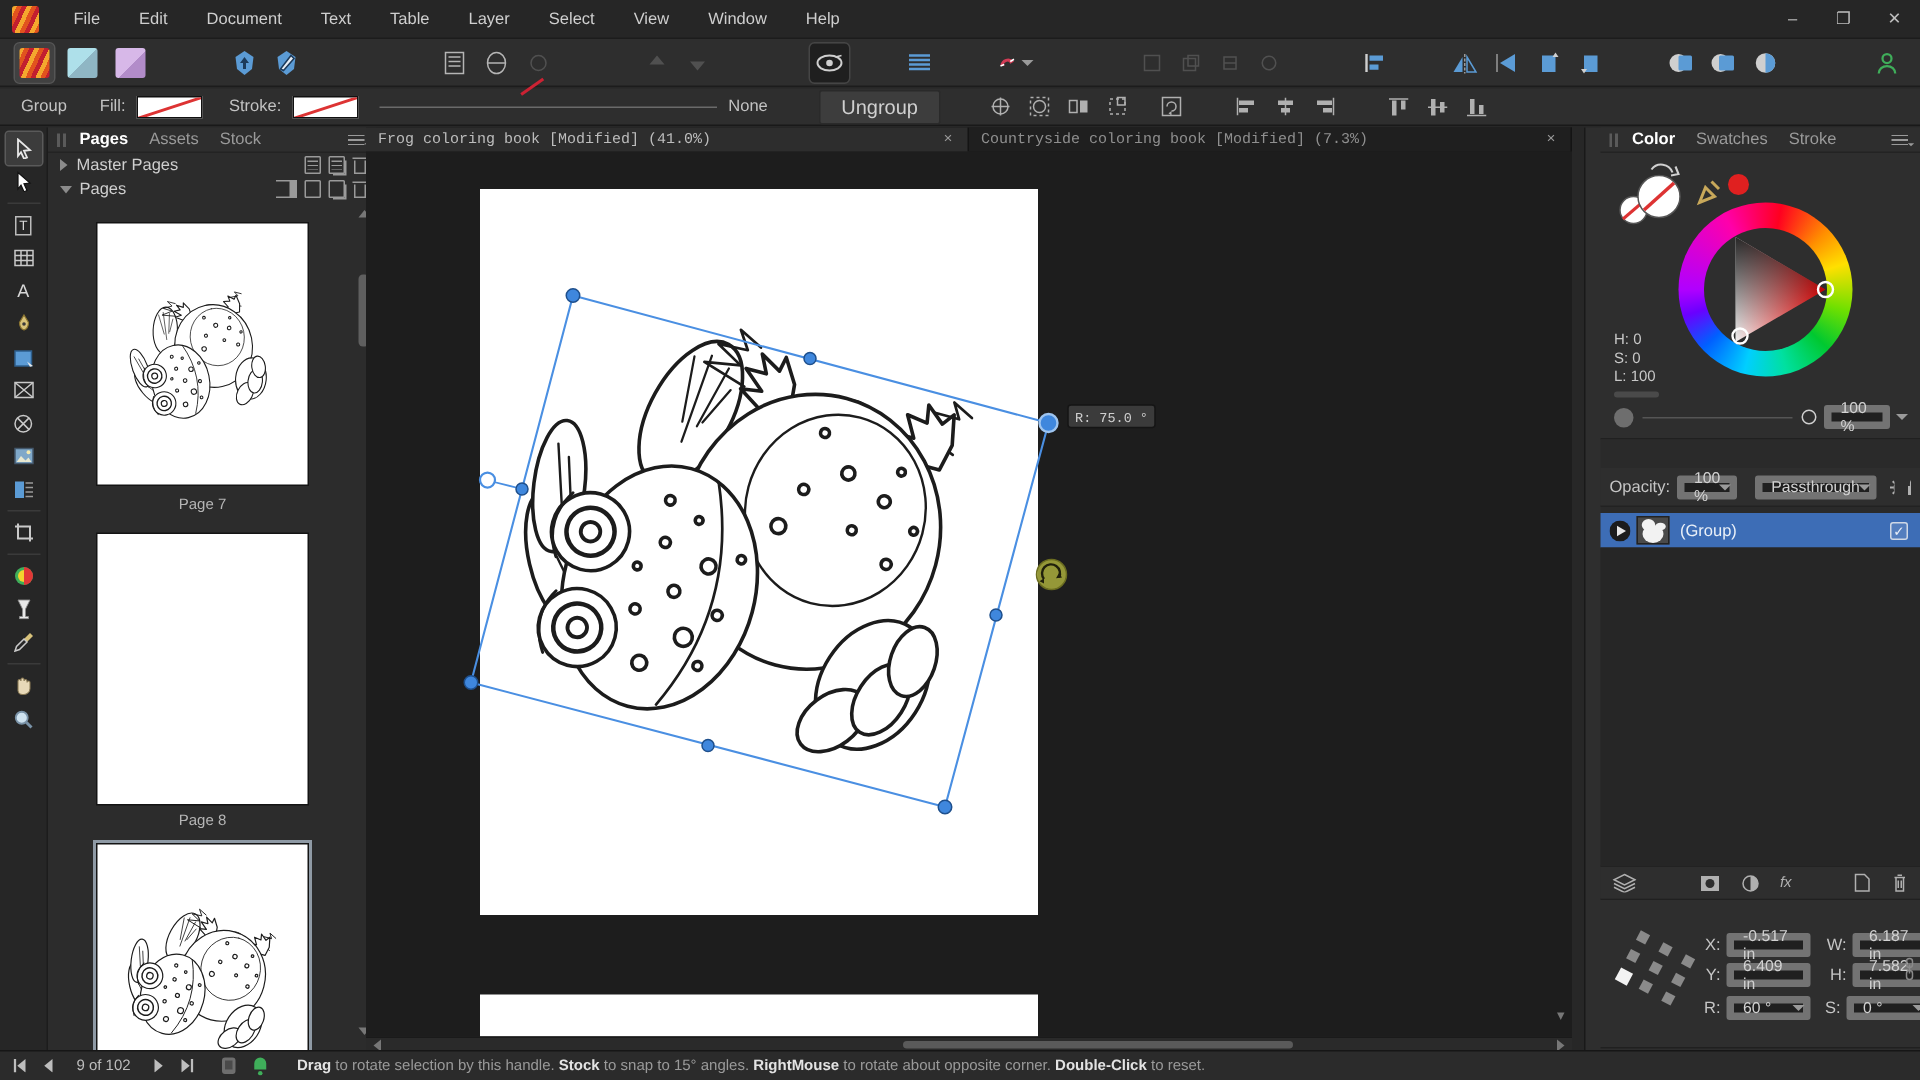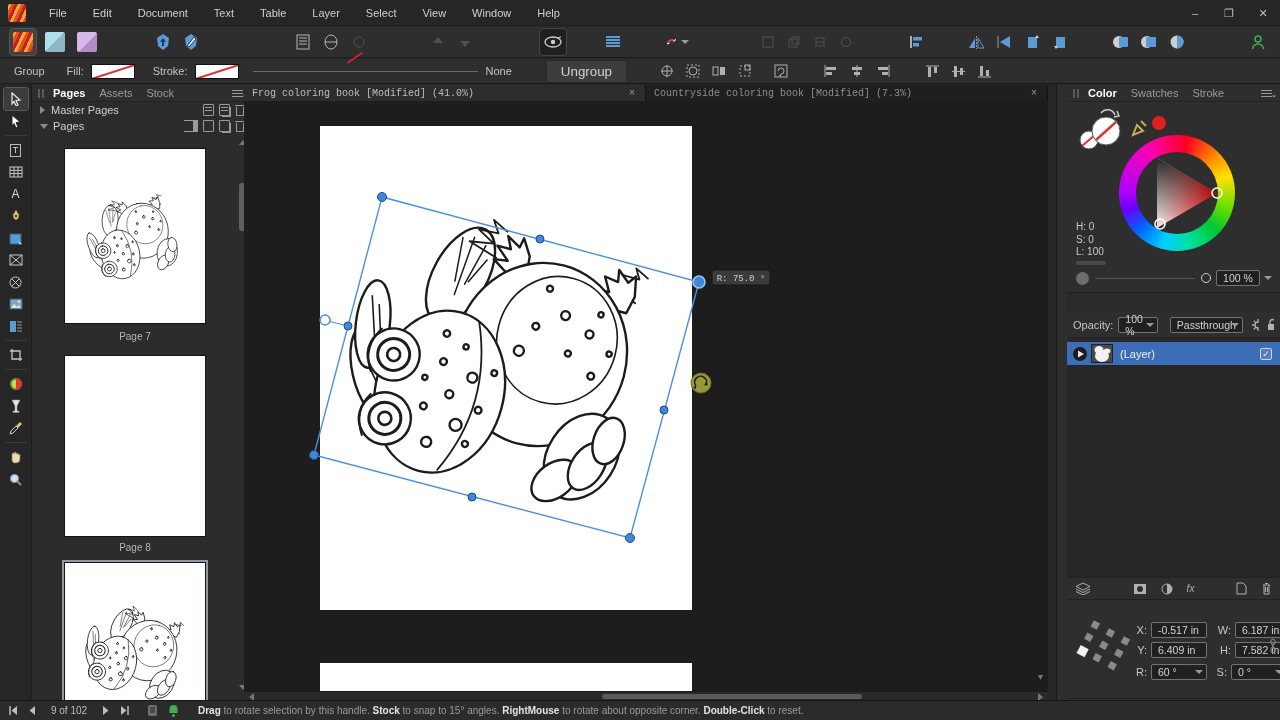--- a/index.html
+++ b/index.html
@@ -98,21 +98,21 @@
   .dtab .x { margin-left:auto; color:#9a9a9a; padding:0 2px; }
   .hscroll { position:absolute; left:0; bottom:0; width:804px; height:9px; background:#2a2a2a; border-top:1px solid #1a1a1a; }
   .hscroll .thumb { position:absolute; left:358px; width:260px; top:2px; height:5px; border-radius:3px; background:#5a5a5a; }
   .arr-l { width:0;height:0;border-top:4px solid transparent;border-bottom:4px solid transparent;border-right:5px solid #777; position:absolute; left:5px; top:1px; }
   .arr-r { width:0;height:0;border-top:4px solid transparent;border-bottom:4px solid transparent;border-left:5px solid #777; position:absolute; right:5px; top:1px; }
 
   .right-col { position:absolute; left:1056px; top:85px; width:224px; height:615px; background:#2e2e2e; border-left:1px solid #191919; }
   .rpanel { position:relative; border-bottom:1px solid #202020;margin-left:10px; }
   .hsl { position:absolute; left:9px; color:#c8c8c8; font-size:10px; }
   .field-row { display:flex; align-items:center; }
-  .fbox { background:#202020; border:1px solid #737373; border-radius:2px; color:#d2d2d2;
+  .fbox { background:#202020; border:5px solid #737373; border-radius:2px; color:#d2d2d2;
     font-size:10.5px; padding:1px 6px; height:16px; display:flex; align-items:center; }
   .caret { width:0; height:0; border-left:4px solid transparent; border-right:4px solid transparent; border-top:4px solid #9a9a9a; }
   .layer-row { position:absolute; left:0; right:0; top:49px; height:23px; background:#3d6db6; display:flex; align-items:center; }
   .checkbox { width:12px; height:12px; border:1px solid #cfd8e6; border-radius:2px; color:#e8eef8;
     font-size:9px; line-height:10px; text-align:center; background:rgba(255,255,255,.12); }
 
   .statusbar { position:absolute; left:0; top:700px; width:1280px; height:20px; background:#2b2b2b;
     border-top:1px solid #161616; display:flex; align-items:center; font-size:10px; color:#9a9a9a; }
   .statusbar b { color:#e3e3e3; }
   .sb-ic { margin:0 5px; display:flex; align-items:center; }
@@ -744,21 +744,21 @@
             <circle cx="7" cy="7" r="7" fill="#1c1c1c"></circle>
             <path d="M5,3.5 L11,7 L5,10.5 Z" fill="#e8e8e8"></path>
           </svg>
         <span style="width:22px;height:19px;background:#4a4a4a;border:1px solid #222;display:flex;align-items:center;justify-content:center">
           <svg width="20" height="18">
               <ellipse cx="10" cy="11" rx="7" ry="6" fill="#f2f2f2"></ellipse>
               <ellipse cx="7" cy="5" rx="4.5" ry="4" fill="#f2f2f2"></ellipse>
               <ellipse cx="15" cy="6" rx="3.5" ry="2.5" fill="#f2f2f2"></ellipse>
             </svg>
         </span>
-        <span style="margin-left:7px; color:#eaf0f8">(Layer)</span>
+        <span style="margin-left:7px; color:#eaf0f8">(Group)</span>
         <span class="checkbox" style="margin-left:auto; margin-right:8px">✓</span>
       </div>
       <div style="position:absolute; left:0; right:0; top:72px; bottom:22px; background:#262626"></div>
       <div style="position:absolute; left:0; right:0; bottom:0; height:22px; background:#2e2e2e; border-top:1px solid #222; display:flex; align-items:center; padding:0 8px; gap:14px">
         <svg width="16" height="13">
             <path d="M8,1 L15,4.5 L8,8 L1,4.5 Z M1,7 L8,10.5 L15,7 M1,9.5 L8,13 L15,9.5" fill="none" stroke="#b0b0b0"></path>
           </svg>
         <span style="flex:1"></span>
         <svg width="14" height="12">
             <rect x="1" y="1" width="12" height="10" fill="#b0b0b0"></rect>

